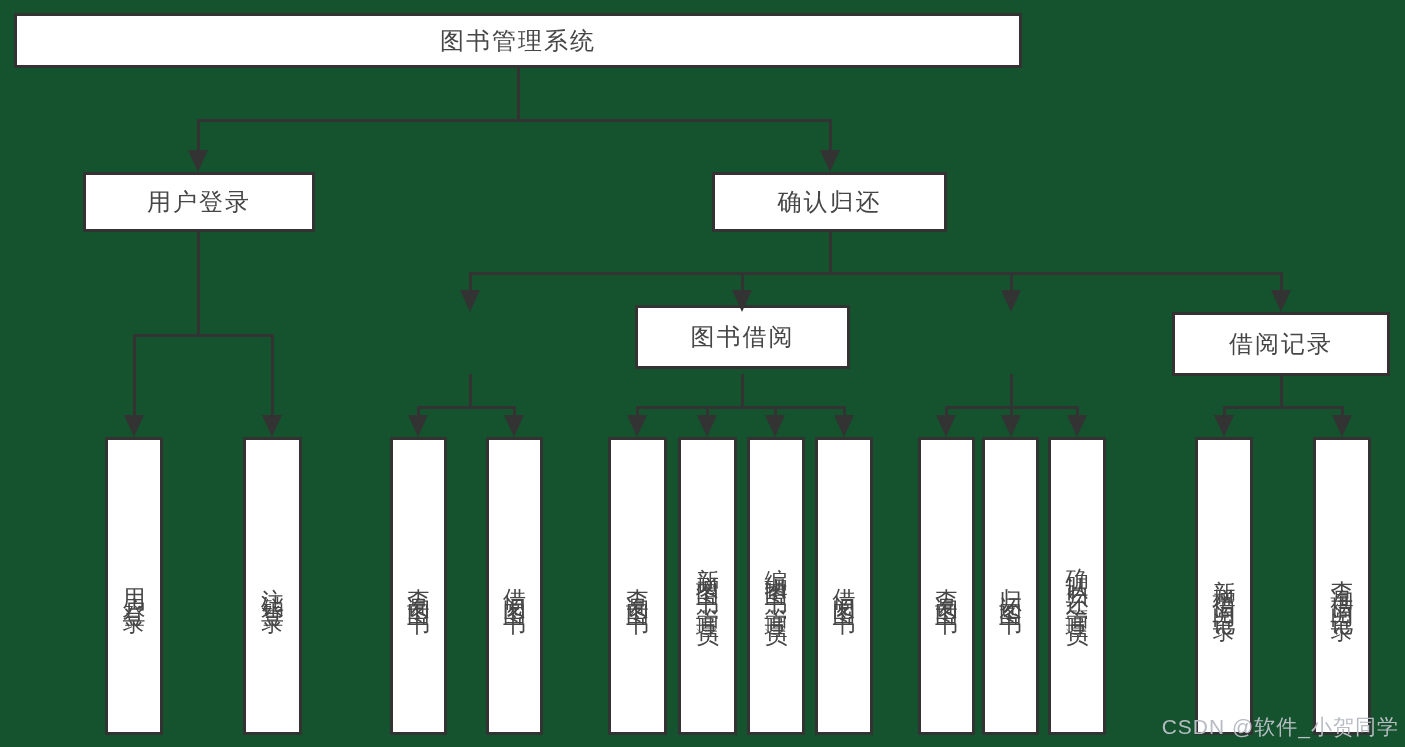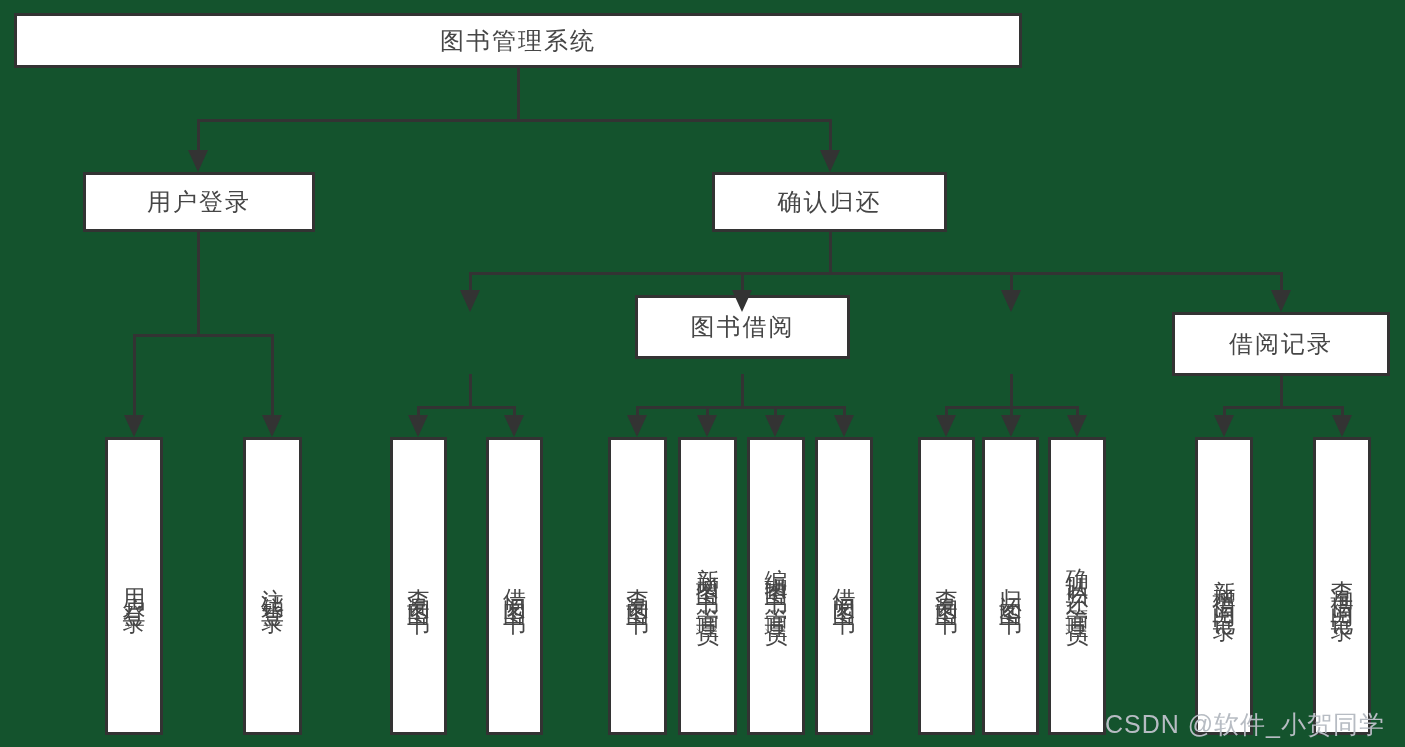--- a/index.html
+++ b/index.html
@@ -17,43 +17,43 @@
     writing-mode:vertical-rl;text-orientation:mixed;
     font-size:23px;letter-spacing:8px;line-height:1;white-space:nowrap;
   }
   .vline,.hline{position:absolute;background:#333333;z-index:1;}
   .arrow{
     position:absolute;width:0;height:0;z-index:3;
     border-left:10px solid transparent;border-right:10px solid transparent;
     border-top:22px solid #333333;
   }
   .watermark{
-    position:absolute;right:20px;bottom:6px;z-index:6;
-    color:#b7bcc3;font-size:25px;letter-spacing:1px;white-space:nowrap;
+    position:absolute;right:6px;bottom:6px;z-index:6;
+    color:#b7bcc3;font-size:21px;letter-spacing:1px;white-space:nowrap;
   }
 </style>
 </head>
 <body>
 
 <div class="canvas">
 
   <div class="box h" style="left:14px;top:13px;width:1008px;height:55px">
     <span>图书管理系统</span>
   </div>
 
   <div class="box h" style="left:83px;top:172px;width:232px;height:60px">
     <span>用户登录</span>
   </div>
 
   <div class="box h" style="left:712px;top:172px;width:235px;height:60px">
     <span>确认归还</span>
   </div>
 
 
-  <div class="box h" style="left:635px;top:295px;width:215px;height:64px">
+  <div class="box h" style="left:635px;top:305px;width:215px;height:64px">
     <span>图书借阅</span>
   </div>
 
 
   <div class="box h" style="left:1172px;top:312px;width:218px;height:64px">
     <span>借阅记录</span>
   </div>
 
   <div class="box v" style="left:105px;top:437px;width:58px;height:298px">
     <span>用户登录</span>

